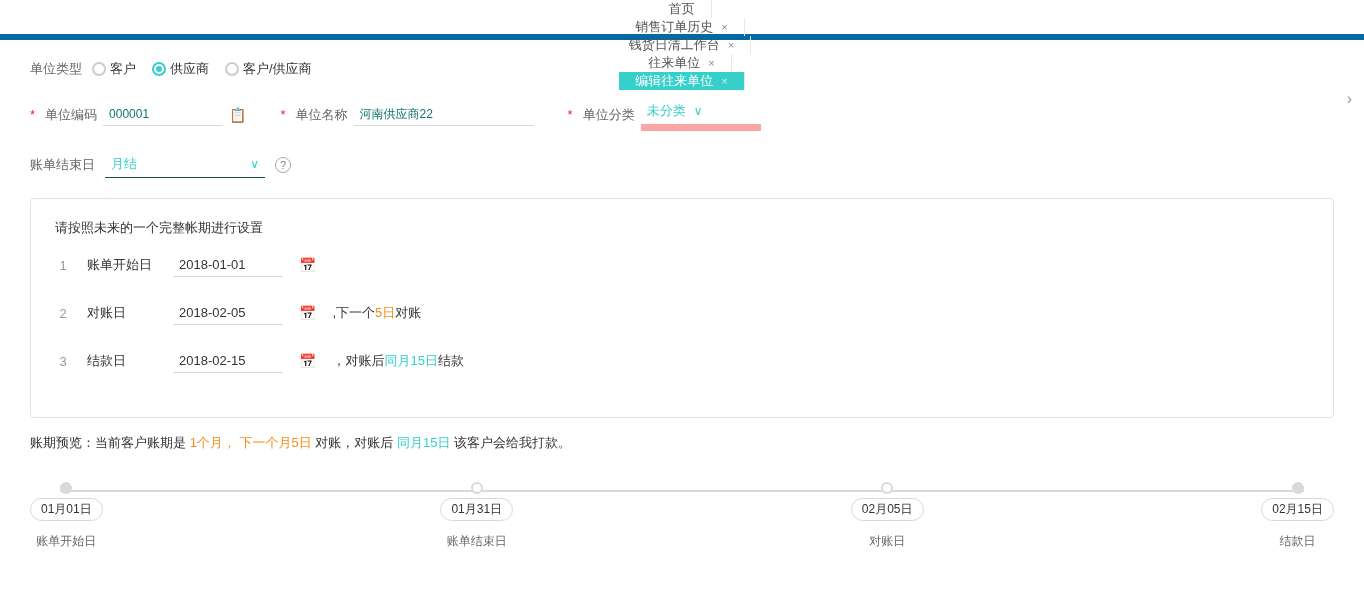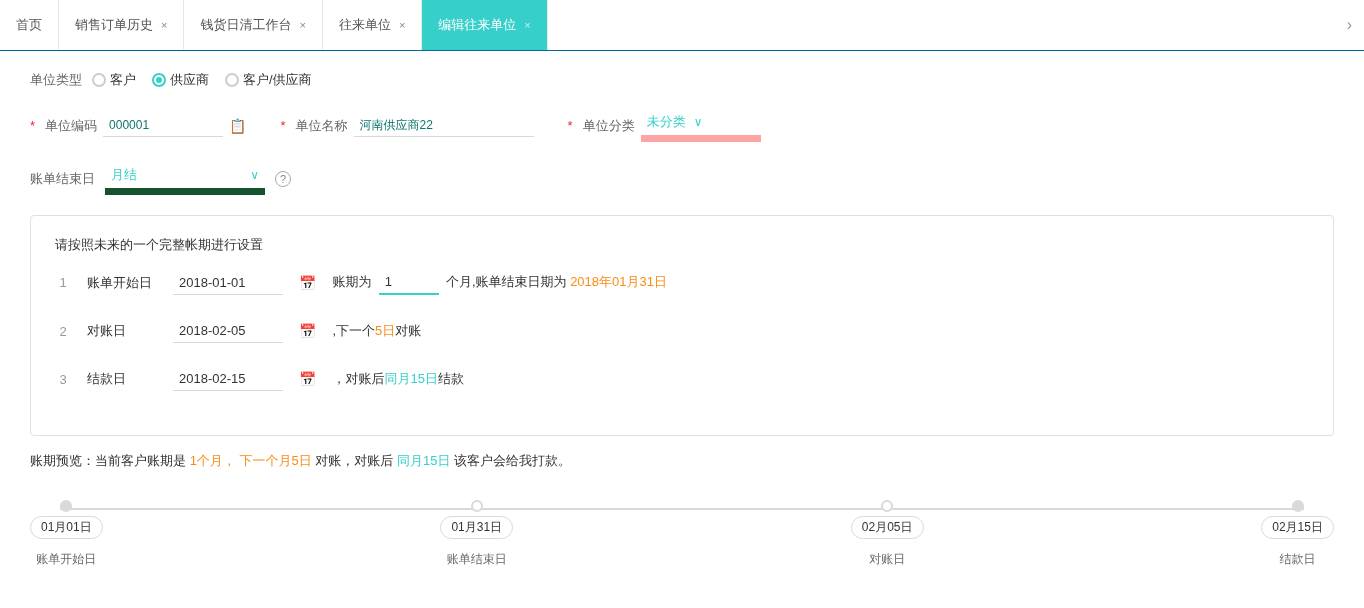--- a/index.html
+++ b/index.html
@@ -3,23 +3,24 @@
   <meta charset="utf-8">
   <style>
     * { box-sizing: border-box; margin: 0; padding: 0; }
     body { font-family: 'Microsoft YaHei', Arial, sans-serif; font-size: 13px; color: #333; background: #f5f5f5; }
 
     
     .tabs-bar {
       display: flex;
       align-items: center;
       background: #fff;
-      border-bottom: 1px solid #0369a1;
-      height: 51px;
+      border-bottom: 6px solid #0369a1;
+      height: 40px;
       padding: 0;
+      flex-direction: column;
     }
     .tab-item {
       display: flex;
       align-items: center;
       padding: 0 16px;
       height: 100%;
       font-size: 13px;
       color: #555;
       cursor: pointer;
       border-right: 1px solid #e8e8e8;
@@ -358,41 +359,36 @@
       <span class="form-label">单位分类</span>
       <div class="form-select" style="min-width:120px;">
         <span class="form-select-value">未分类</span>
         <span class="icon-dropdown">∨</span>
       </div>
     </div>
   </div>
 
   <div class="form-row">
     <span class="form-label">账单结束日</span>
-    <div class="form-select" style="border-bottom:7px solid #14532d; width:160px;">
+    <div class="form-select" style="border-bottom:1px solid #14532d; width:160px;">
       <span class="form-select-value">月结</span>
       <span style="flex:1;"></span>
       <span class="icon-dropdown">∨</span>
     </div>
     <span class="icon-question">?</span>
   </div>
 
   <div class="period-box">
     <div class="period-box-title">请按照未来的一个完整帐期进行设置</div>
 
     <div class="period-row">
       <span class="period-num">1</span>
       <span class="period-field-label">账单开始日</span>
       <input class="period-date-input" type="text" value="2018-01-01" style="">
       <span class="icon-calendar">📅</span>
-      <span class="period-desc">
-        <span>账期为</span>&nbsp;
-        <input class="period-num-input" type="text" value="1" style="">
-        <span>&nbsp;个月,账单结束日期为&nbsp;</span><span class="highlight-orange">2018年01月31日</span>
-      </span>
     </div>
 
     <div class="period-row">
       <span class="period-num">2</span>
       <span class="period-field-label">对账日</span>
       <input class="period-date-input" type="text" value="2018-02-05" style="">
       <span class="icon-calendar">📅</span>
       <span class="period-desc">
         <span>,下一个</span><span class="highlight-orange">5日</span><span>对账</span>
       </span>

